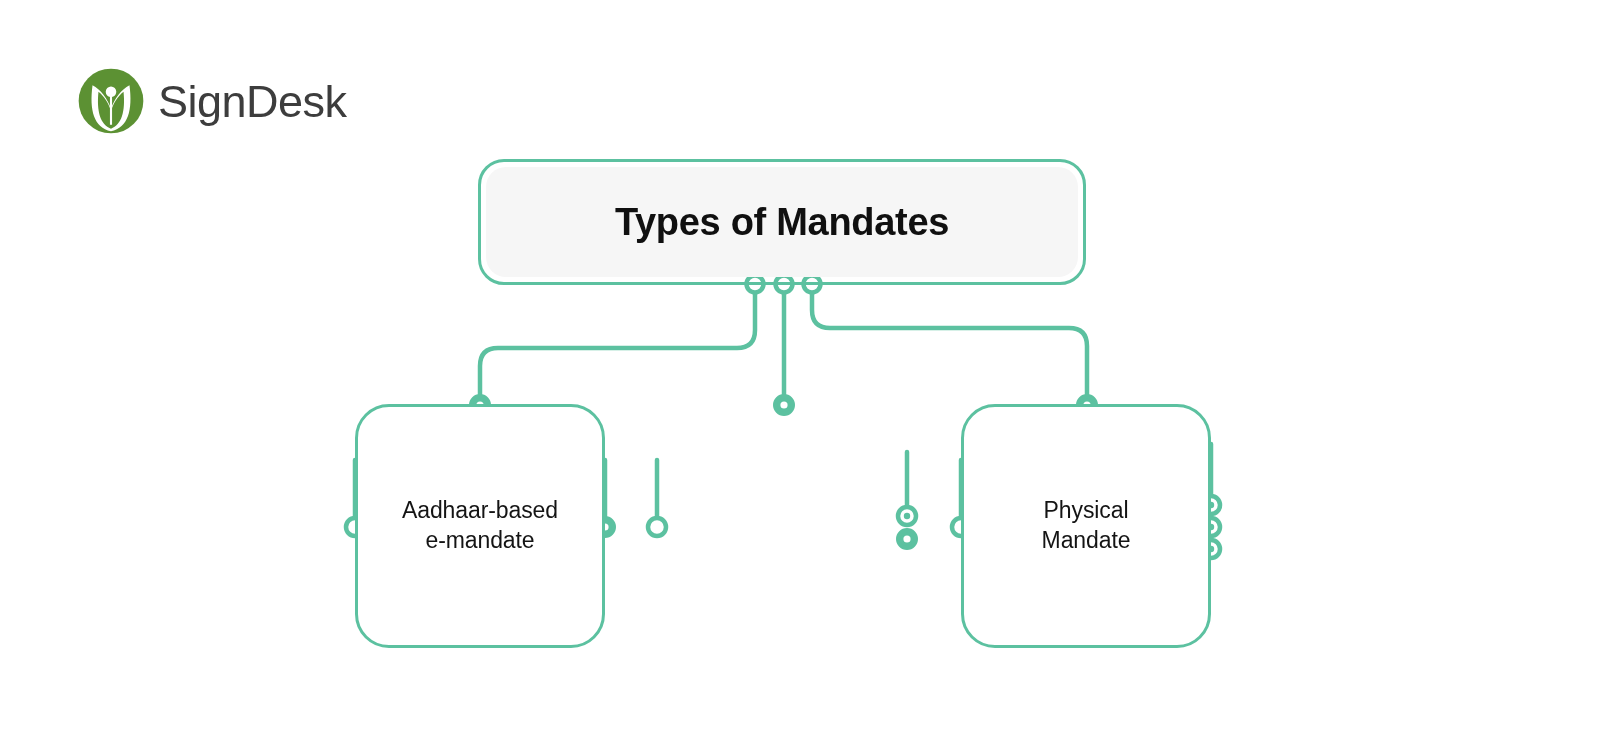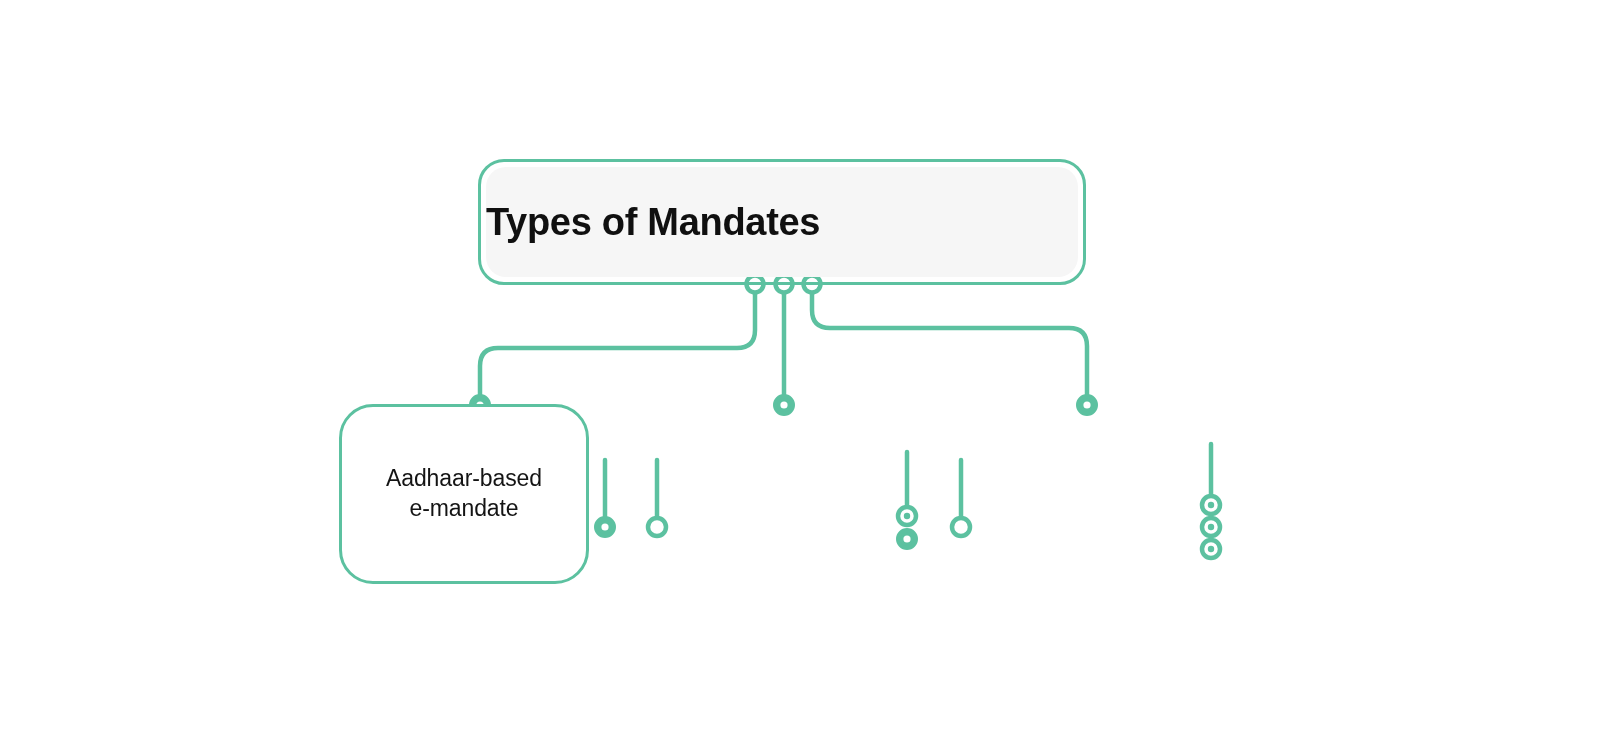--- a/index.html
+++ b/index.html
@@ -72,21 +72,21 @@
   .root-inner {
     position: absolute;
     left: 5px;
     top: 5px;
     right: 5px;
     bottom: 5px;
     background: #f6f6f6;
     border-radius: 20px;
     display: flex;
     align-items: center;
-    justify-content: flex-start;
+    justify-content: center;
   }
   .root-title {
     font-family: "Liberation Sans", sans-serif;
     font-size: 38px;
     font-weight: 700;
     color: #101010;
     letter-spacing: -0.3px;
     white-space: nowrap;
   }
 
@@ -106,29 +106,39 @@
     font-family: "Liberation Sans", sans-serif;
     font-size: 23px;
     font-weight: 400;
     color: #141414;
     line-height: 1.30;
     letter-spacing: -0.1px;
     padding: 0 12px;
     white-space: pre-line;
   }
 
-  #node-aadhaar { left: 339px; top: 404px; width: 250px; height: 180px; }
+  #node-aadhaar { left: 355px; top: 404px; width: 250px; height: 244px; }
   #node-api     { left: 657px; top: 404px; width: 250px; height: 244px; }
   #node-physical{ left: 961px; top: 404px; width: 250px; height: 244px; }
 </style>
 </head>
 <body>
 
 <div id="canvas">
 
+  <div class="brand">
+    <svg class="brand-mark" viewBox="0 0 100 100">
+      <circle cx="50" cy="50" r="49" fill="#5c9133"></circle>
+      <path d="M50 96 C24 90 17 64 22 26 C34 32 45 46 50 62 C55 46 66 32 78 26 C83 64 76 90 50 96 Z" fill="#ffffff"></path>
+      <path d="M50 92 C34 86 28 66 31 36 C40 43 47 54 50 66 C53 54 60 43 69 36 C72 66 66 86 50 92 Z" fill="#5c9133"></path>
+      <rect x="48.4" y="40" width="3.2" height="46" fill="#ffffff"></rect>
+      <circle cx="50" cy="36" r="8" fill="#ffffff"></circle>
+    </svg>
+    <div class="brand-word">SignDesk</div>
+  </div>
 
   <svg id="wires" viewBox="0 0 1604 750">
     <g fill="none" stroke="#5cc1a0" stroke-width="4.5" stroke-linecap="round">
 
       <path d="M755,286 L755,330 Q755,348 737,348 L498,348 Q480,348 480,366 L480,402"></path>
 
       <path d="M784,286 L784,402"></path>
 
       <path d="M812,286 L812,310 Q812,328 830,328 L1069,328 Q1087,328 1087,346 L1087,402"></path>
 
@@ -190,14 +200,18 @@
       <div class="root-title">Types of Mandates</div>
     </div>
   </div>
 
   <div class="child-node" id="node-aadhaar">
     <div class="child-label">Aadhaar-based
 e-mandate</div>
   </div>
 
 
+  <div class="child-node" id="node-physical">
+    <div class="child-label">Physical
+Mandate</div>
+  </div>
 
 </div>
 
 </body></html>

